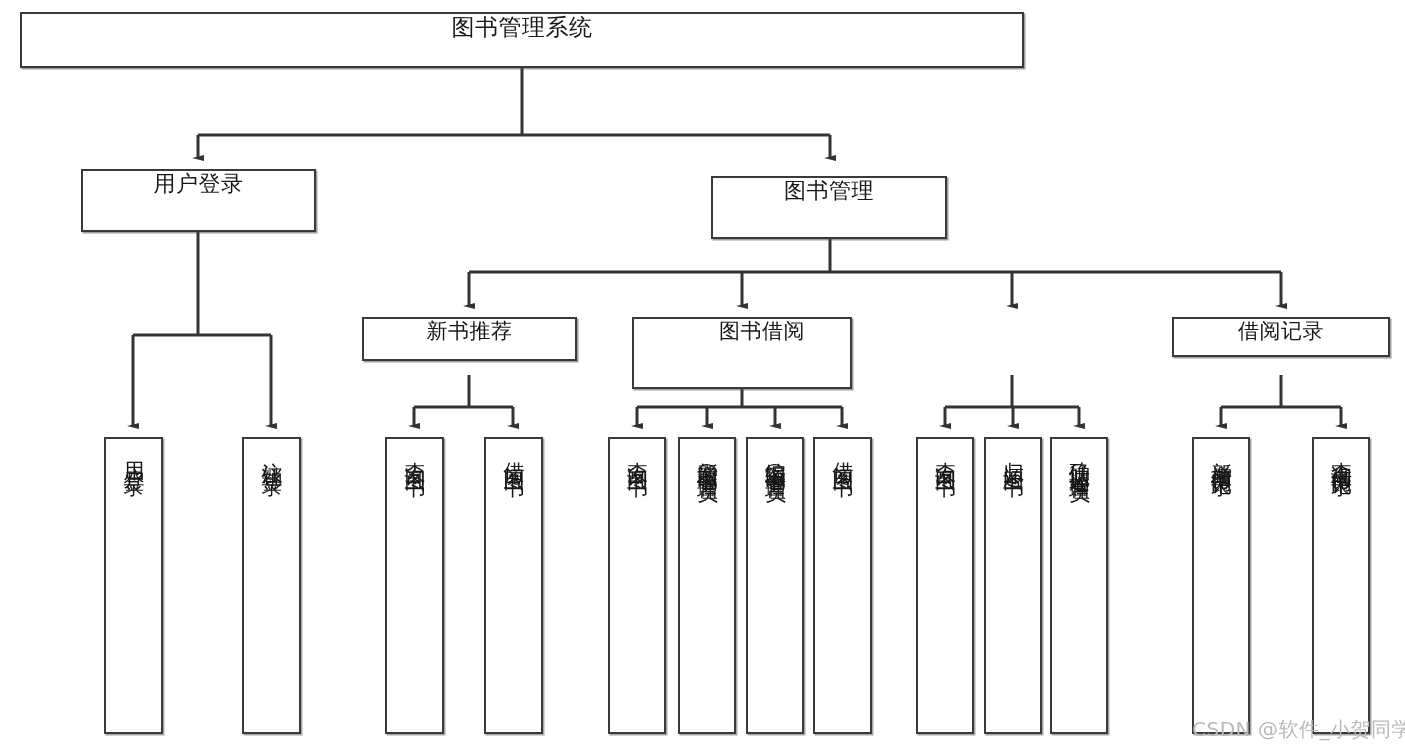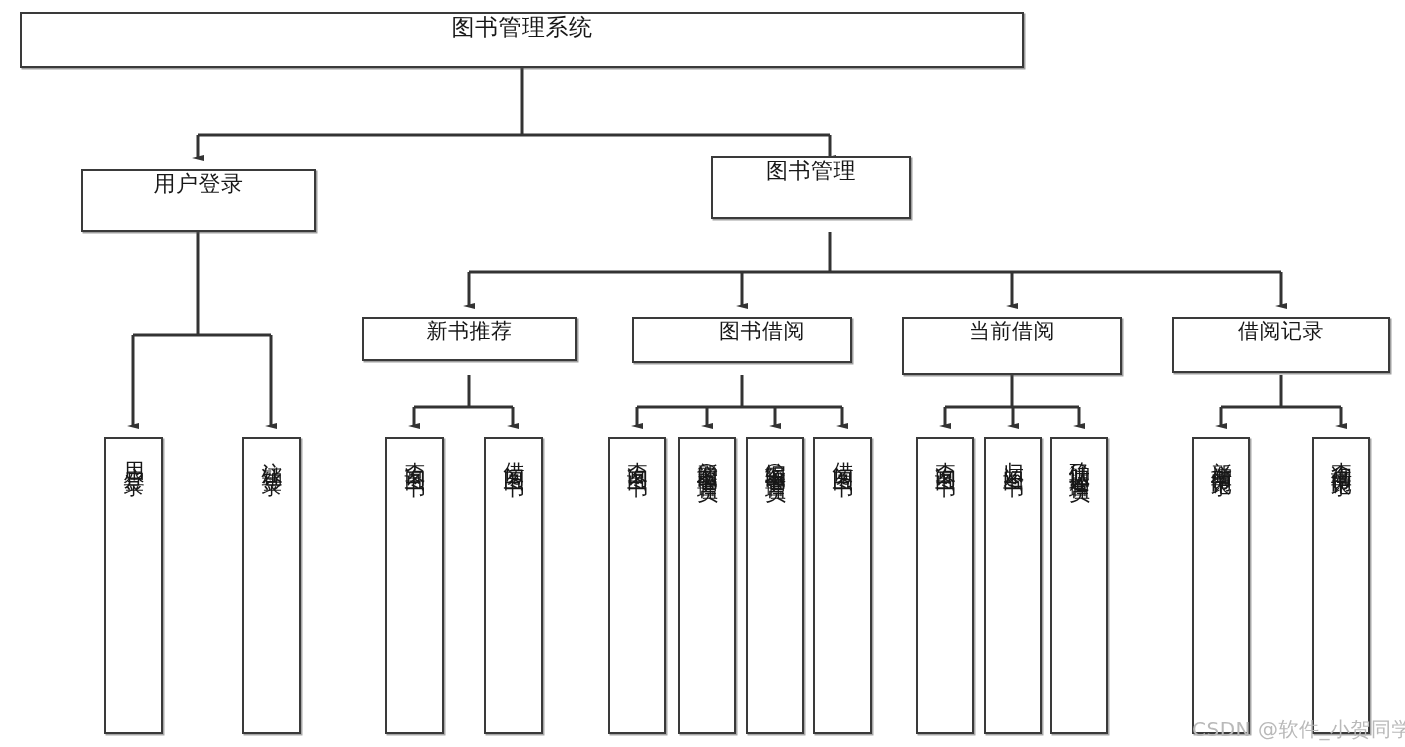--- a/index.html
+++ b/index.html
@@ -122,34 +122,31 @@
     </g>
   </svg>
 
   <div class="node root" style="left:20px; top:12px; width:1004px; height:56px;">
     <span class="lbl">图书管理系统</span>
   </div>
 
   <div class="node lvl2" style="left:81px; top:169px; width:235px; height:63px;">
     <span class="lbl">用户登录</span>
   </div>
-  <div class="node lvl2" style="left:711px; top:156px; width:200px; height:63px;">
+  <div class="node lvl2" style="left:711px; top:176px; width:236px; height:63px;">
     <span class="lbl">图书管理</span>
   </div>
 
   <div class="node lvl3" style="left:362px; top:317px; width:215px; height:44px;">
     <span class="lbl">新书推荐</span>
   </div>
-  <div class="node lvl3" style="left:632px; top:317px; width:220px; height:46px;padding-left:40px;">
+  <div class="node lvl3" style="left:632px; top:317px; width:220px; height:72px;padding-left:40px;">
     <span class="lbl">图书借阅</span>
   </div>
-  <div class="node lvl3" style="left:902px; top:317px; width:220px; height:58px;">
-    <span class="lbl">当前借阅</span>
-  </div>
-  <div class="node lvl3" style="left:1172px; top:317px; width:218px; height:56px;">
+  <div class="node lvl3" style="left:1172px; top:317px; width:218px; height:40px;">
     <span class="lbl">借阅记录</span>
   </div>
 
   <div class="node leaf" style="left:104px; top:437px; width:59px; height:297px;">
     <span class="lbl">用户登录</span>
   </div>
   <div class="node leaf" style="left:242px; top:437px; width:59px; height:297px;">
     <span class="lbl">注销登录</span>
   </div>
 

